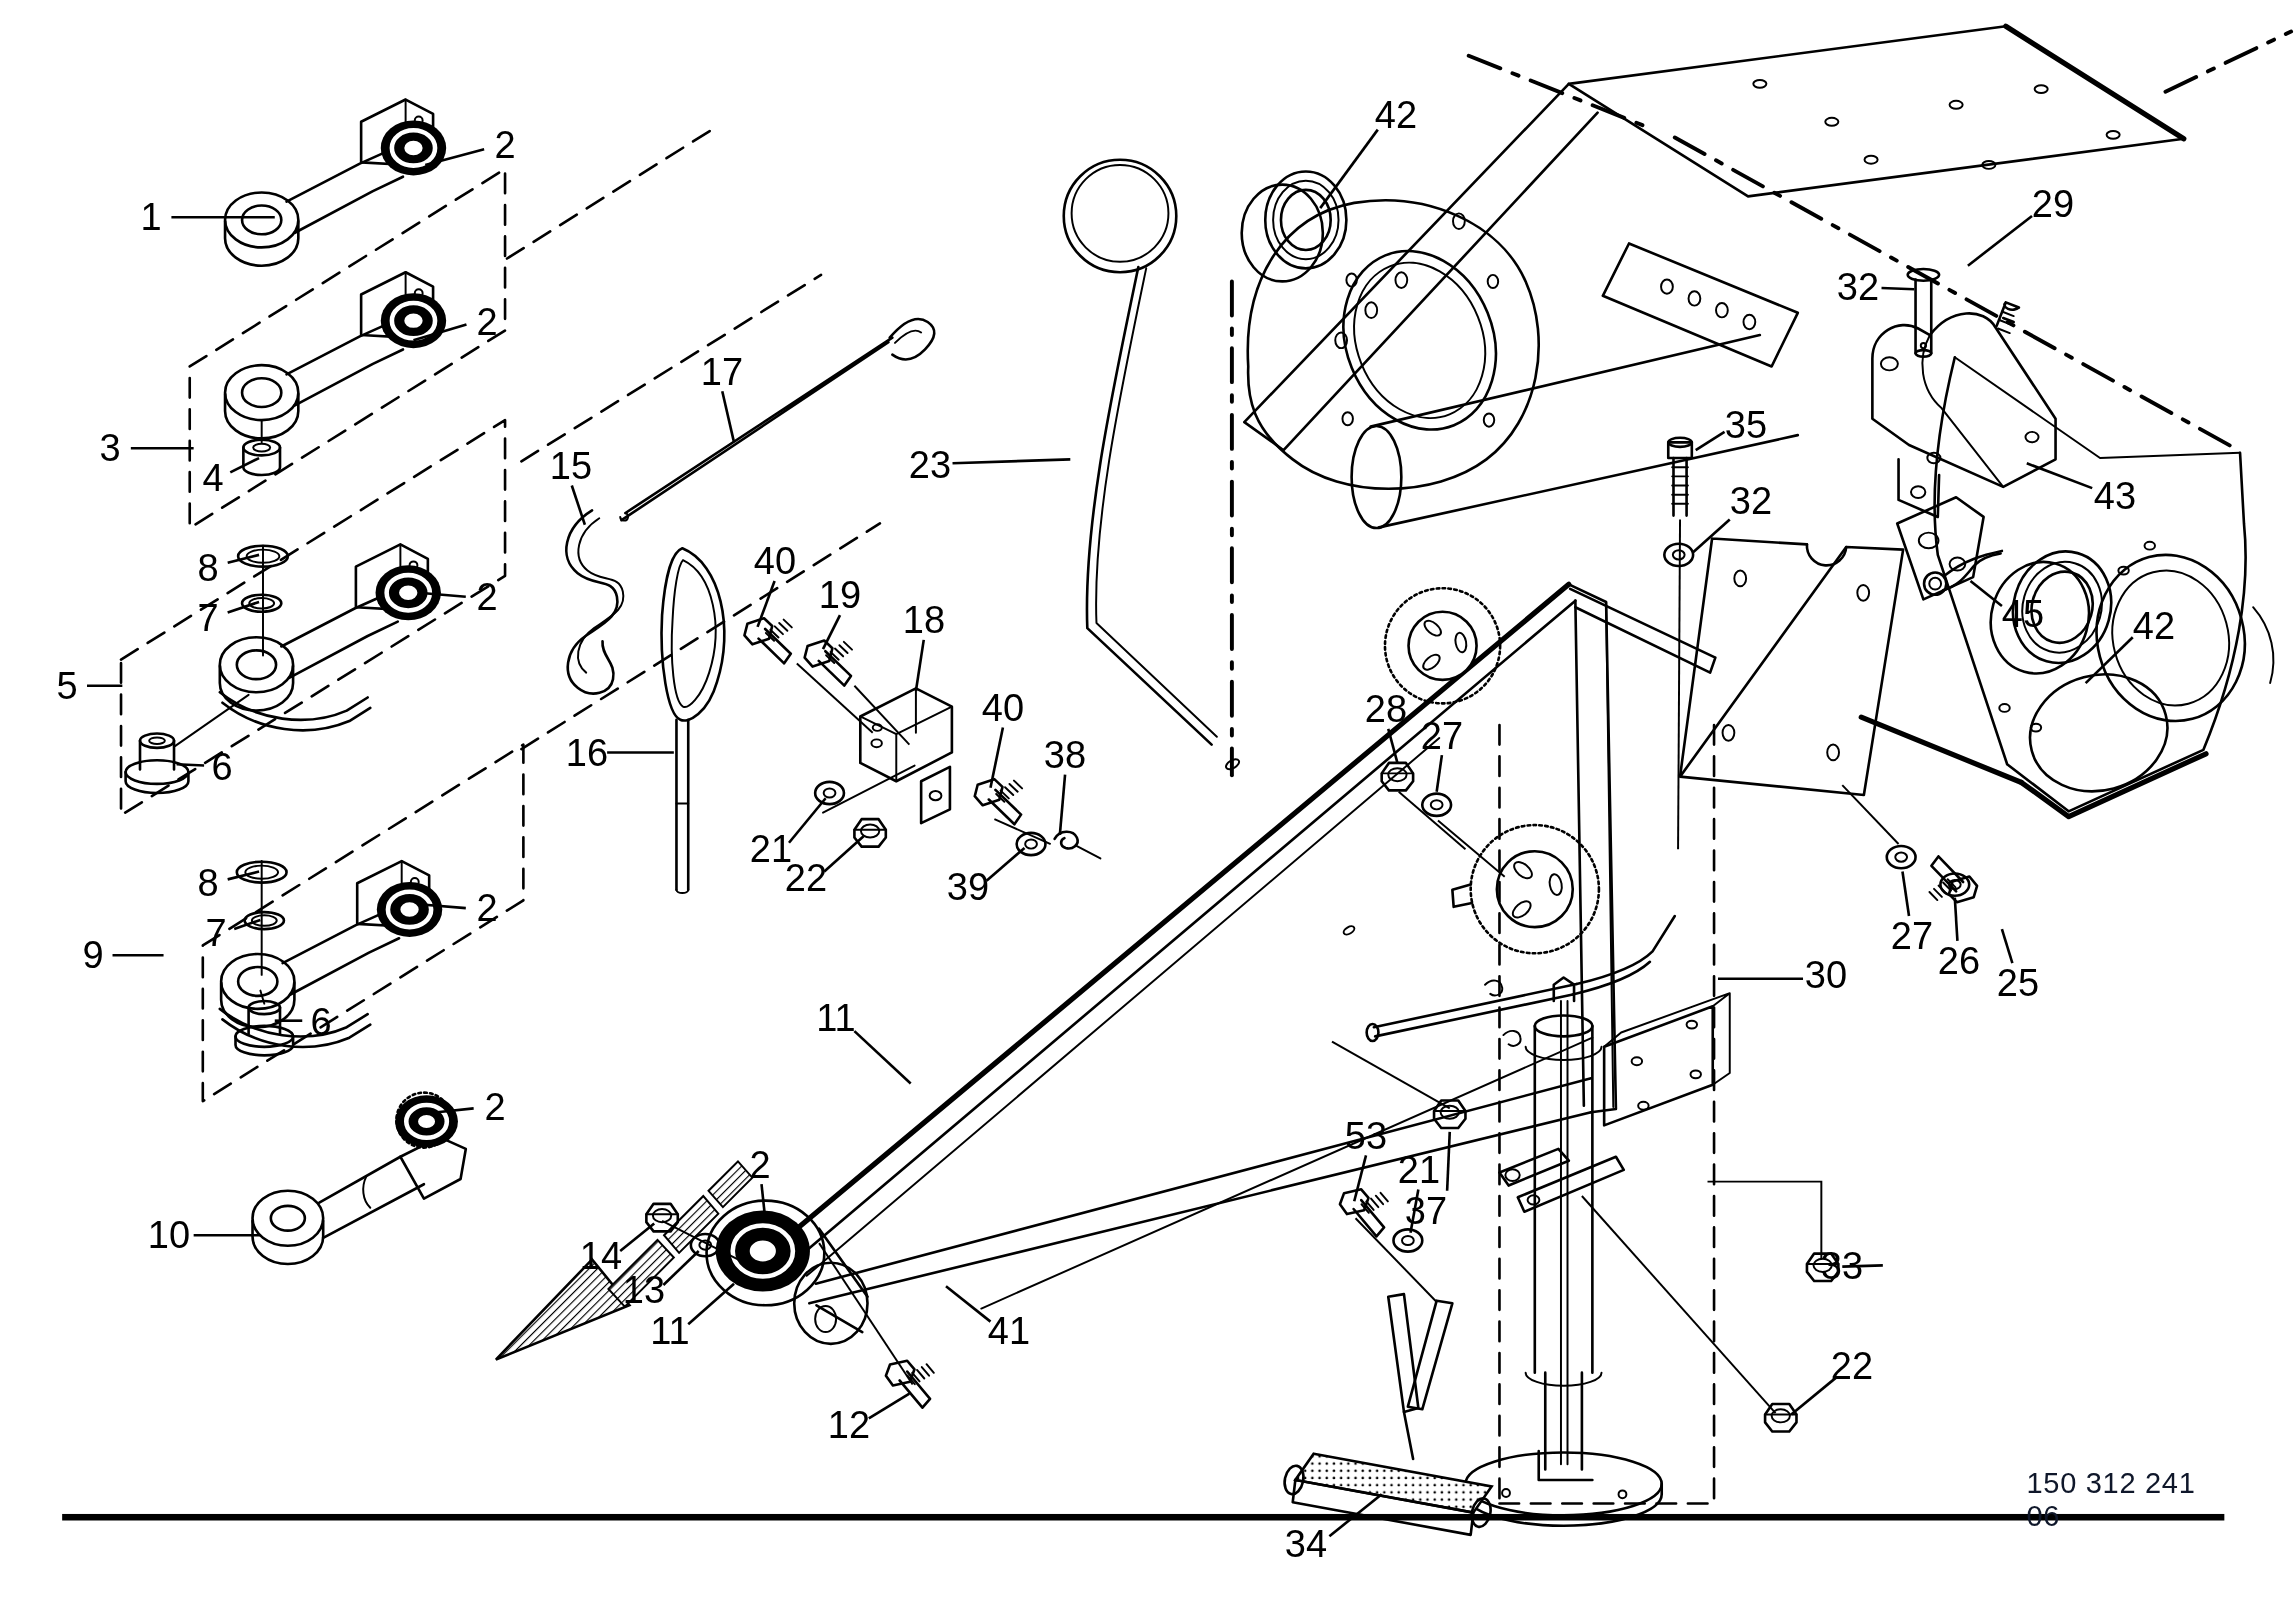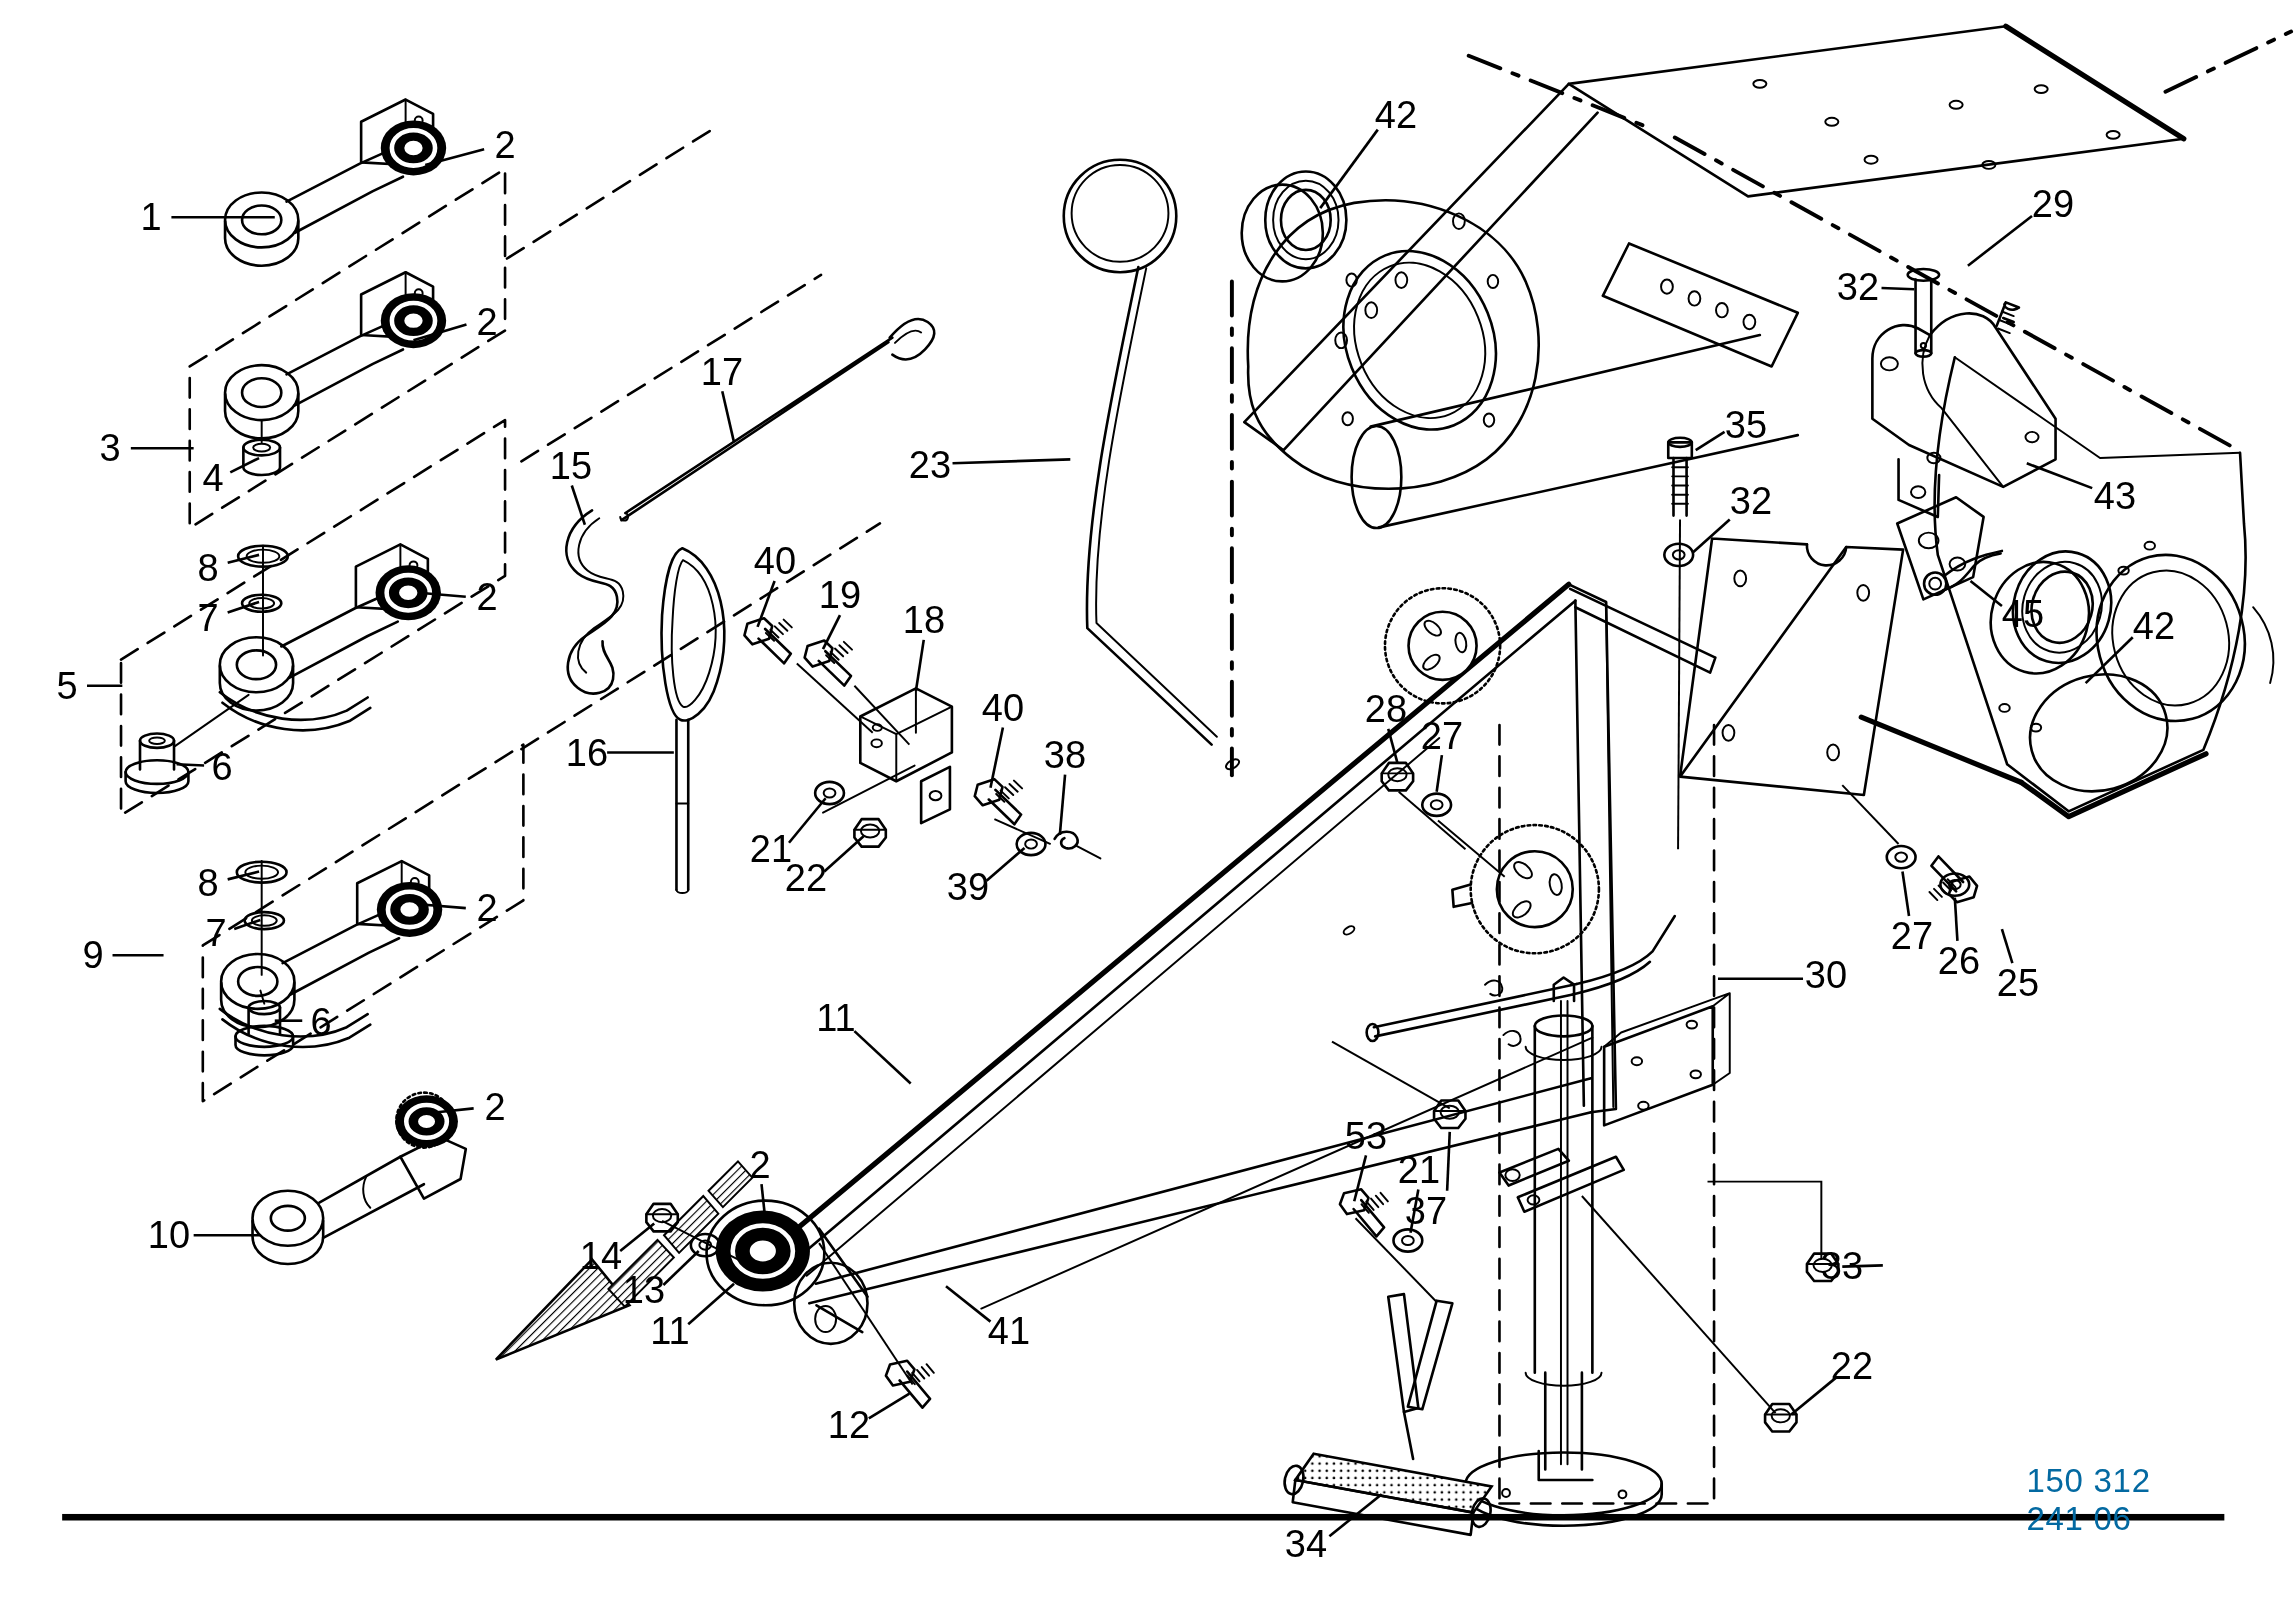--- a/index.html
+++ b/index.html
@@ -1,21 +1,21 @@
 <!DOCTYPE html>
 <html style="font-size:10.5px"><head>
 <meta charset="utf-8">
 <style>
   html,body{margin:0;padding:0;background:#fff}
   .page{position:relative;width:2295px;height:1622px;background:#fff;overflow:hidden;
         font-family:"Liberation Sans",sans-serif}
   .art{position:absolute;left:0;top:0;width:2295px;height:1622px}
   .callout{position:absolute;transform:translate(-50%,-50%);font-size:38px;line-height:1;
            color:#000;white-space:nowrap}
-  .drawing-number{position:absolute;transform:translate(-50%,-50%);font-size:33px;color:#0369a1;
+  .drawing-number{position:absolute;transform:translate(-50%,-50%);font-size:29px;color:#0f172a;
            letter-spacing:0.7px}
   
   svg .s{stroke:#000;fill:none;stroke-width:4;stroke-linecap:round;stroke-linejoin:round}
   svg .thin{stroke-width:3}
   svg .thick{stroke-width:8}
   svg .dash{stroke-dasharray:30 18}
   svg .dashdot{stroke-dasharray:52 20 10 20;stroke-width:6}
   svg .serr{stroke-dasharray:4 5}
   svg .fillb{fill:#000;stroke:none}
   svg .fillw{fill:#fff;stroke:#000;stroke-width:4}

